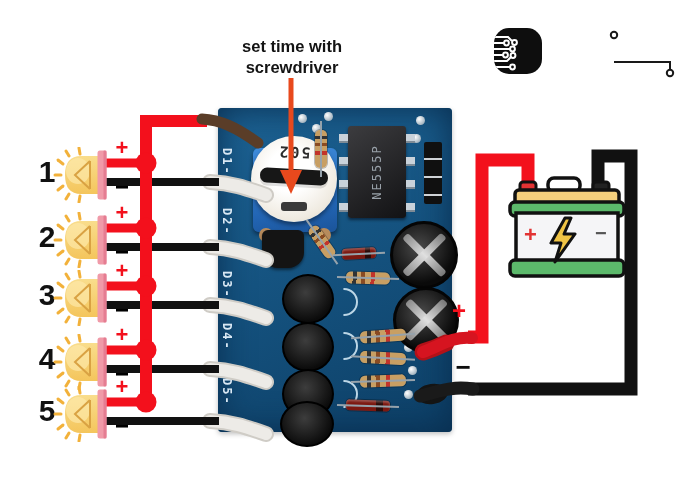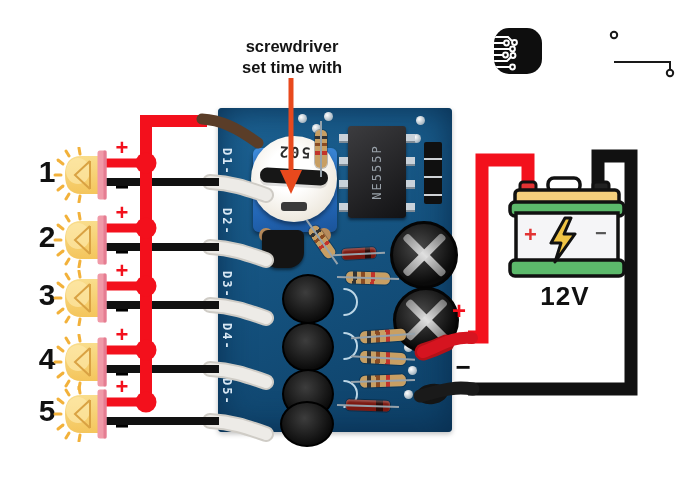--- a/index.html
+++ b/index.html
@@ -285,28 +285,27 @@
     <rect x="90" y="6" width="16" height="16" rx="3" fill="#222" stroke="#111" stroke-width="3"></rect>
     <rect x="45" y="2" width="32" height="14" rx="6" fill="#fff" stroke="#111" stroke-width="3.5"></rect>
     <rect x="12" y="14" width="104" height="15" rx="4" fill="#f4cf7d" stroke="#111" stroke-width="3.5"></rect>
     <rect x="7" y="26" width="114" height="14" rx="5" fill="#5cb96b" stroke="#111" stroke-width="3.5"></rect>
     <rect x="13" y="37" width="102" height="50" fill="#f5f5f7" stroke="#111" stroke-width="3.5"></rect>
     <rect x="7" y="84" width="114" height="16" rx="5" fill="#5cb96b" stroke="#111" stroke-width="3.5"></rect>
     <text x="21" y="66" font-size="22" font-weight="bold" fill="#e23333" font-family="Liberation Sans, sans-serif">+</text>
     <text x="92" y="64" font-size="20" font-weight="bold" fill="#555" font-family="Liberation Sans, sans-serif">−</text>
     <polygon points="62,42 48,67 58,67 52,86 72,58 61,58 68,42" fill="#f0c445" stroke="#111" stroke-width="3" stroke-linejoin="round"></polygon>
   </svg>
-  <div class="batt-label">12V</div>
 
   <div class="term-plus">+</div>
   <div class="term-minus">−</div>
 
   <div class="annotation">
+    <span>set time with</span>
     <span>screwdriver</span>
-    <span>set time with</span>
   </div>
   <svg class="abs" style="left:270px;top:76px" width="44" height="122">
     <line x1="21" y1="2" x2="21" y2="98" stroke="#e8491d" stroke-width="5"></line>
     <polygon points="10,94 32,94 21,118" fill="#e8491d"></polygon>
   </svg>
 
   <div class="logo">
     <div class="logo-icon">
       <svg width="48" height="46" viewBox="0 0 48 46" fill="none" stroke="#fff" stroke-width="2">
         <path d="M0 9 H14 L18 13"></path>

